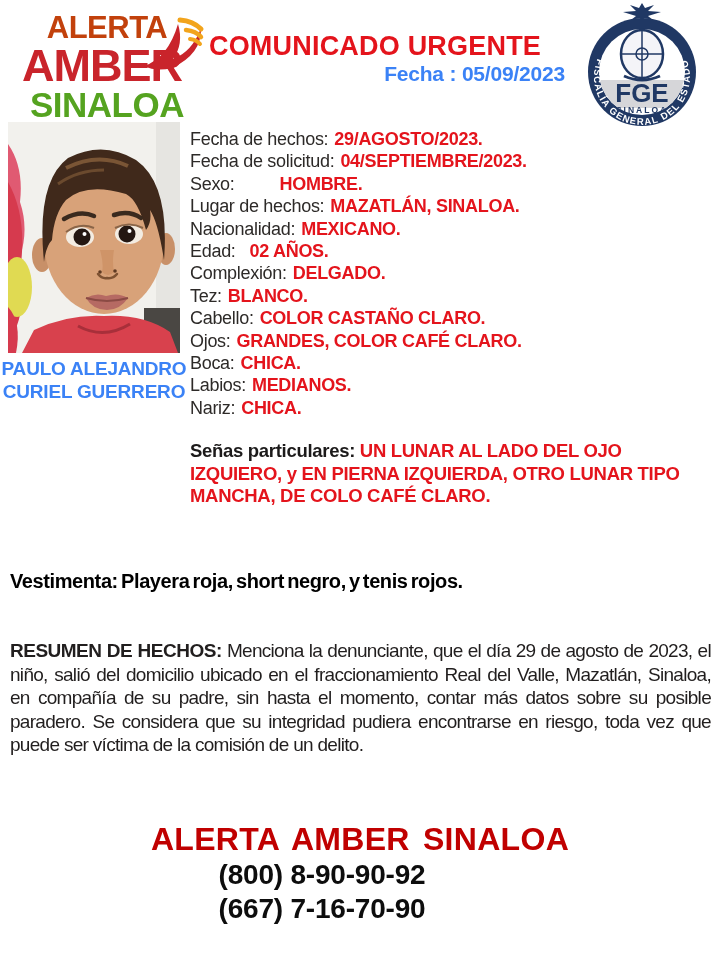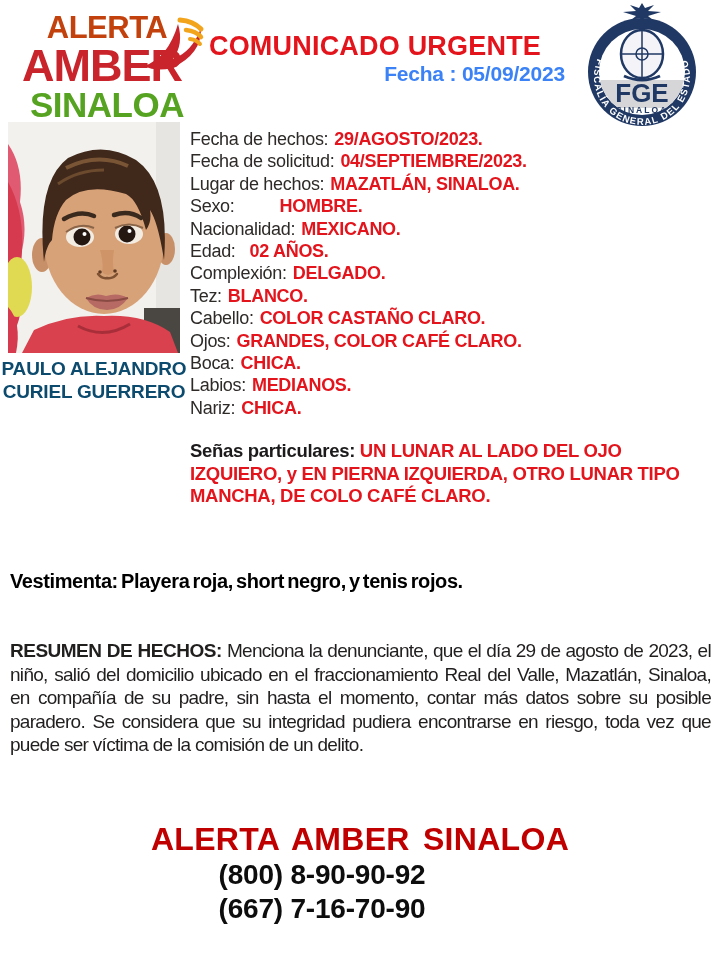--- a/index.html
+++ b/index.html
@@ -20,21 +20,21 @@
   .header-title  { color:#e4141c; font-size:27px; font-weight:bold; letter-spacing:0.2px; }
   .header-report { color:#2e2b2b; font-size:21px; font-weight:bold; margin-top:4px; letter-spacing:-0.2px; }
   .header-date   { color:#3b82f6; font-size:21px; font-weight:bold; letter-spacing:-0.2px;text-align:right; }
 
   .seal { position:absolute; right:12px; top:2px; width:132px; height:126px; }
 
   
   .photo { position:absolute; left:8px; top:122px; width:172px; height:231px; }
   .person-name {
     position:absolute; left:0px; top:357px; width:188px; text-align:center;
-    color:#0c4a6e; font-weight:bold; font-size:19px; line-height:23px; letter-spacing:-0.2px;
+    color:#3b82f6; font-weight:bold; font-size:19px; line-height:23px; letter-spacing:-0.2px;
   }
 
   
   .details { position:absolute; left:190px; top:129px; width:525px; }
   .detail-row { display:flex; align-items:baseline; height:22.4px; white-space:nowrap; }
   .dl { color:#2d2a28; font-size:18px; letter-spacing:-0.3px; }
   .dv { color:#e4141c; font-size:18px; font-weight:bold; margin-left:6px; letter-spacing:-0.3px; }
   .detail-row.gap-wide  .dv { margin-left:45px; }
   .detail-row.gap-small .dv { margin-left:14px; }
 
@@ -168,29 +168,29 @@
 
   <div class="details">
     <div class="detail-row">
       <span class="dl">Fecha de hechos:</span>
       <span class="dv">29/AGOSTO/2023.</span>
     </div>
     <div class="detail-row">
       <span class="dl">Fecha de solicitud:</span>
       <span class="dv">04/SEPTIEMBRE/2023.</span>
     </div>
-    <div class="detail-row">
-      <span class="dl">Lugar de hechos:</span>
-      <span class="dv">MAZATLÁN, SINALOA.</span>
-    </div>
     <div class="detail-row gap-wide">
       <span class="dl">Sexo:</span>
       <span class="dv">HOMBRE.</span>
     </div>
     <div class="detail-row">
+      <span class="dl">Lugar de hechos:</span>
+      <span class="dv">MAZATLÁN, SINALOA.</span>
+    </div>
+    <div class="detail-row">
       <span class="dl">Nacionalidad:</span>
       <span class="dv">MEXICANO.</span>
     </div>
     <div class="detail-row gap-small">
       <span class="dl">Edad:</span>
       <span class="dv">02 AÑOS.</span>
     </div>
     <div class="detail-row">
       <span class="dl">Complexión:</span>
       <span class="dv">DELGADO.</span>

